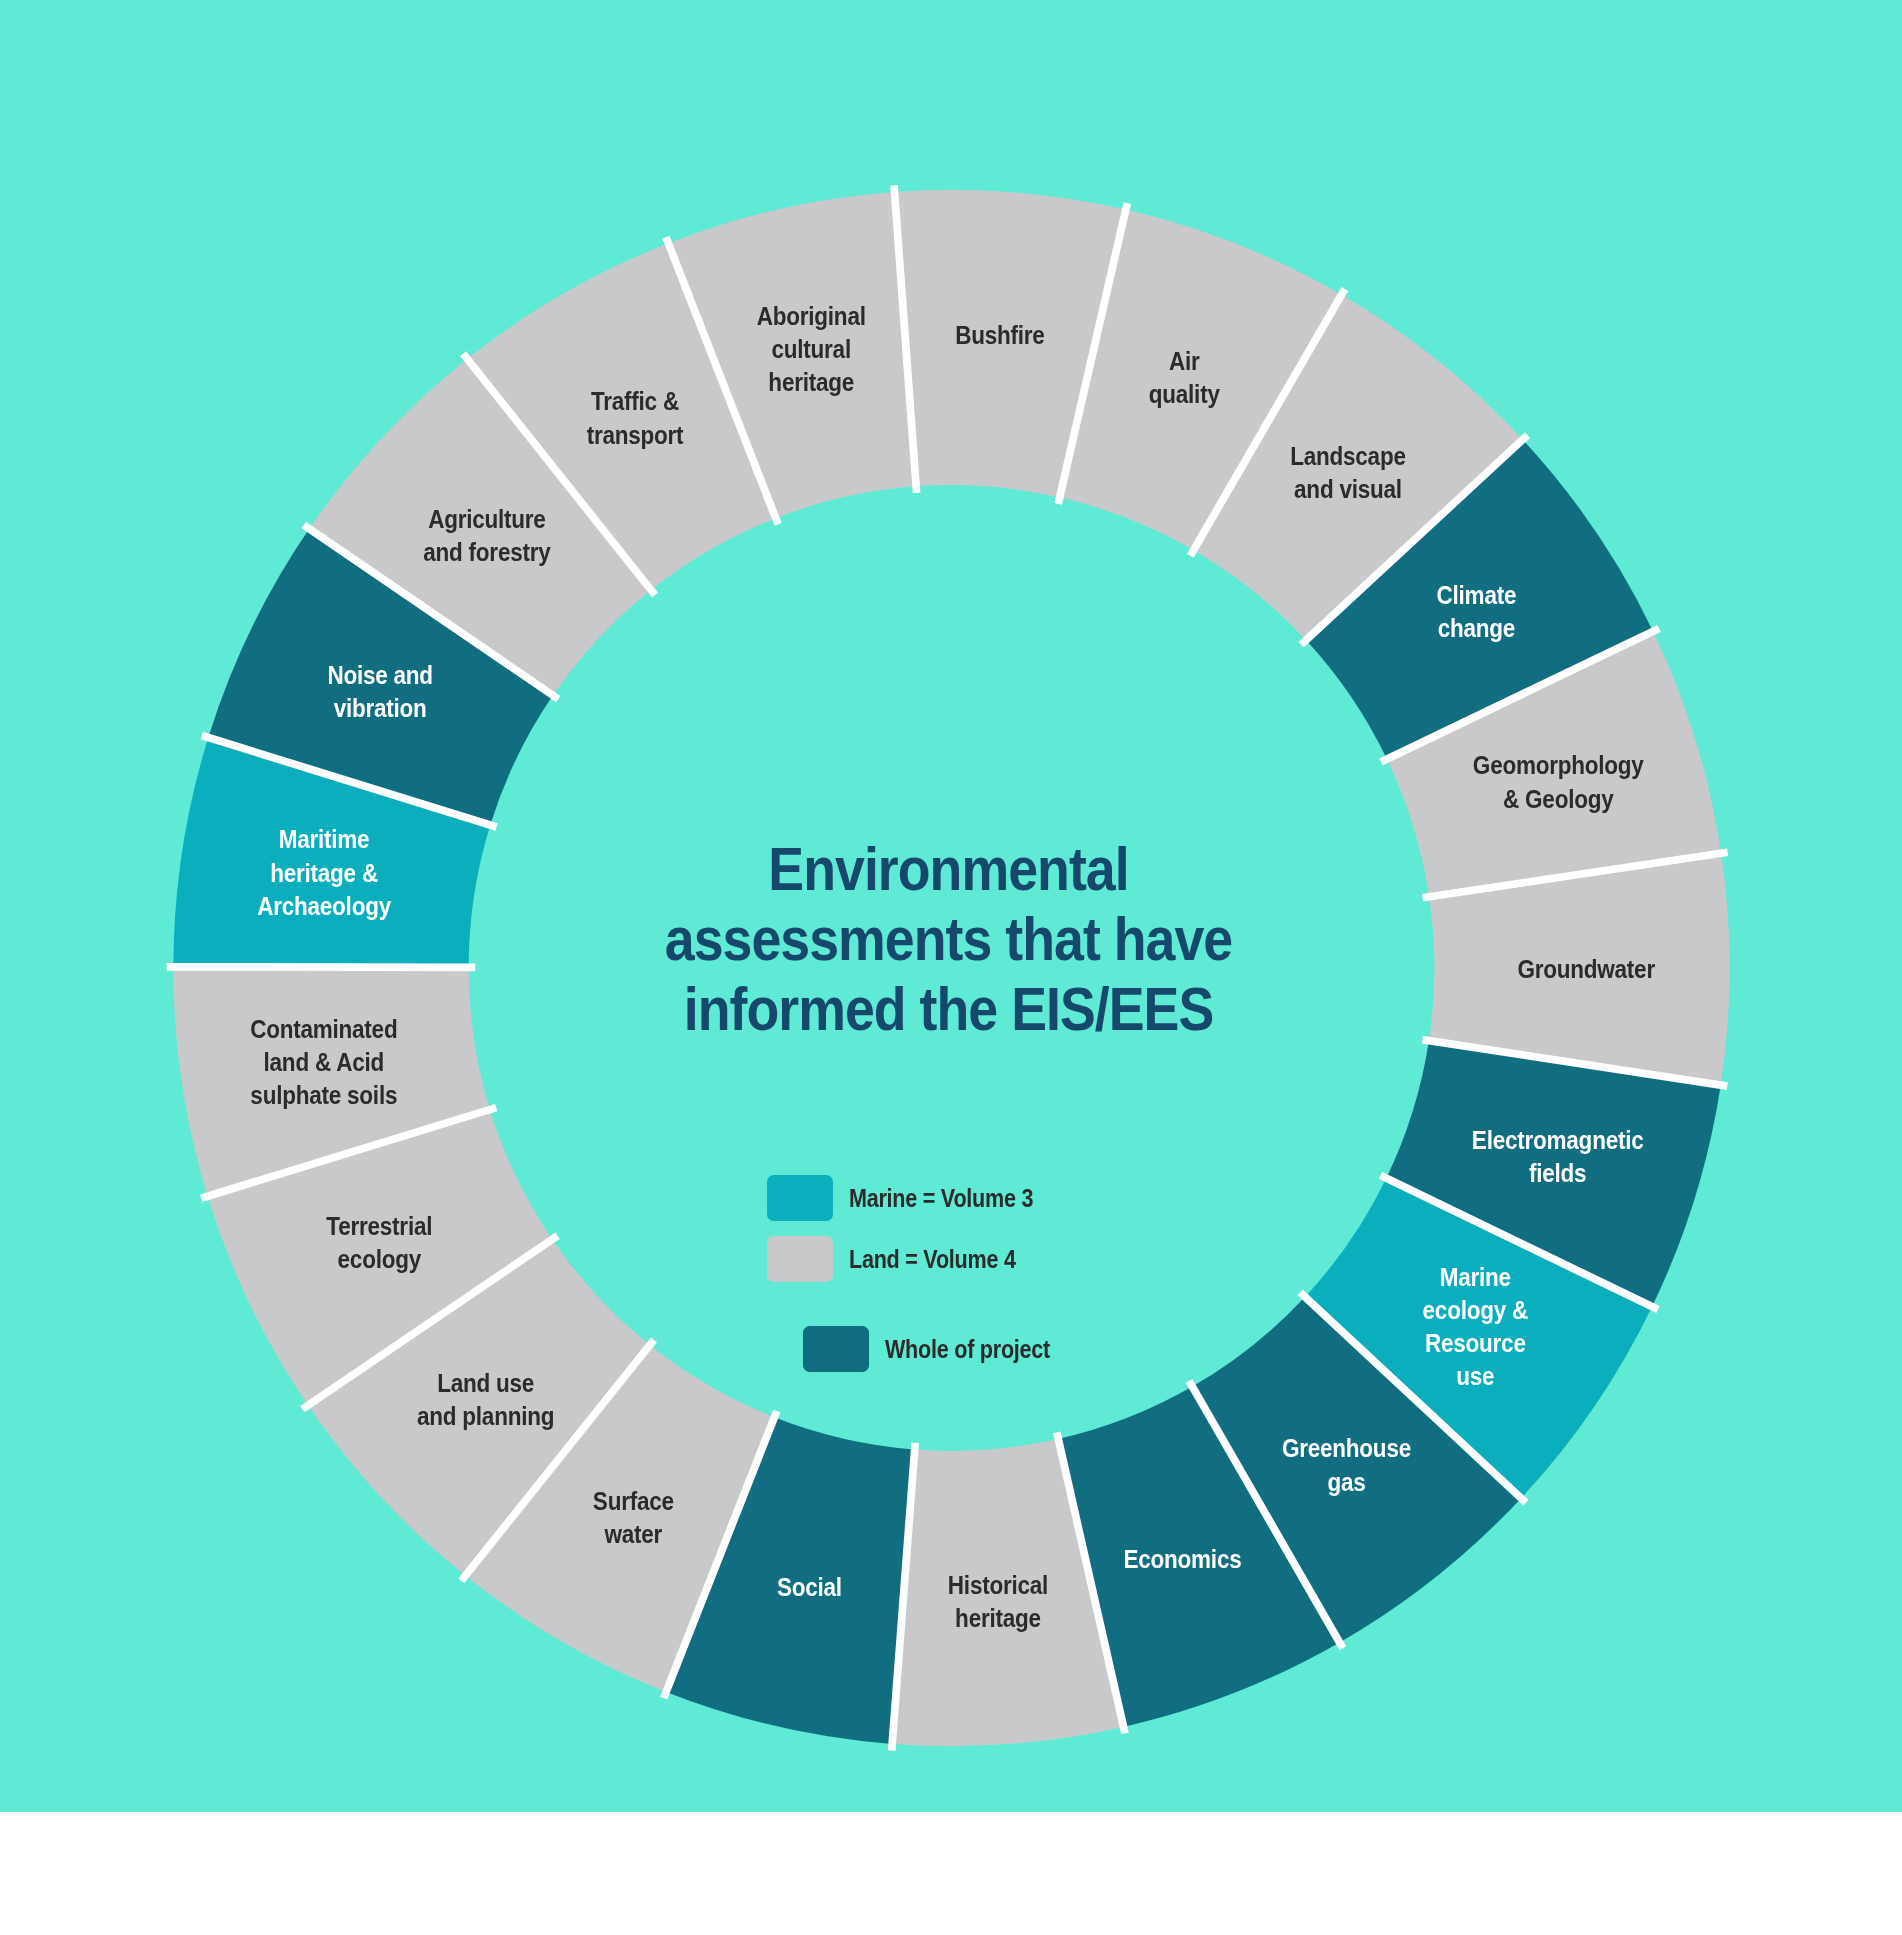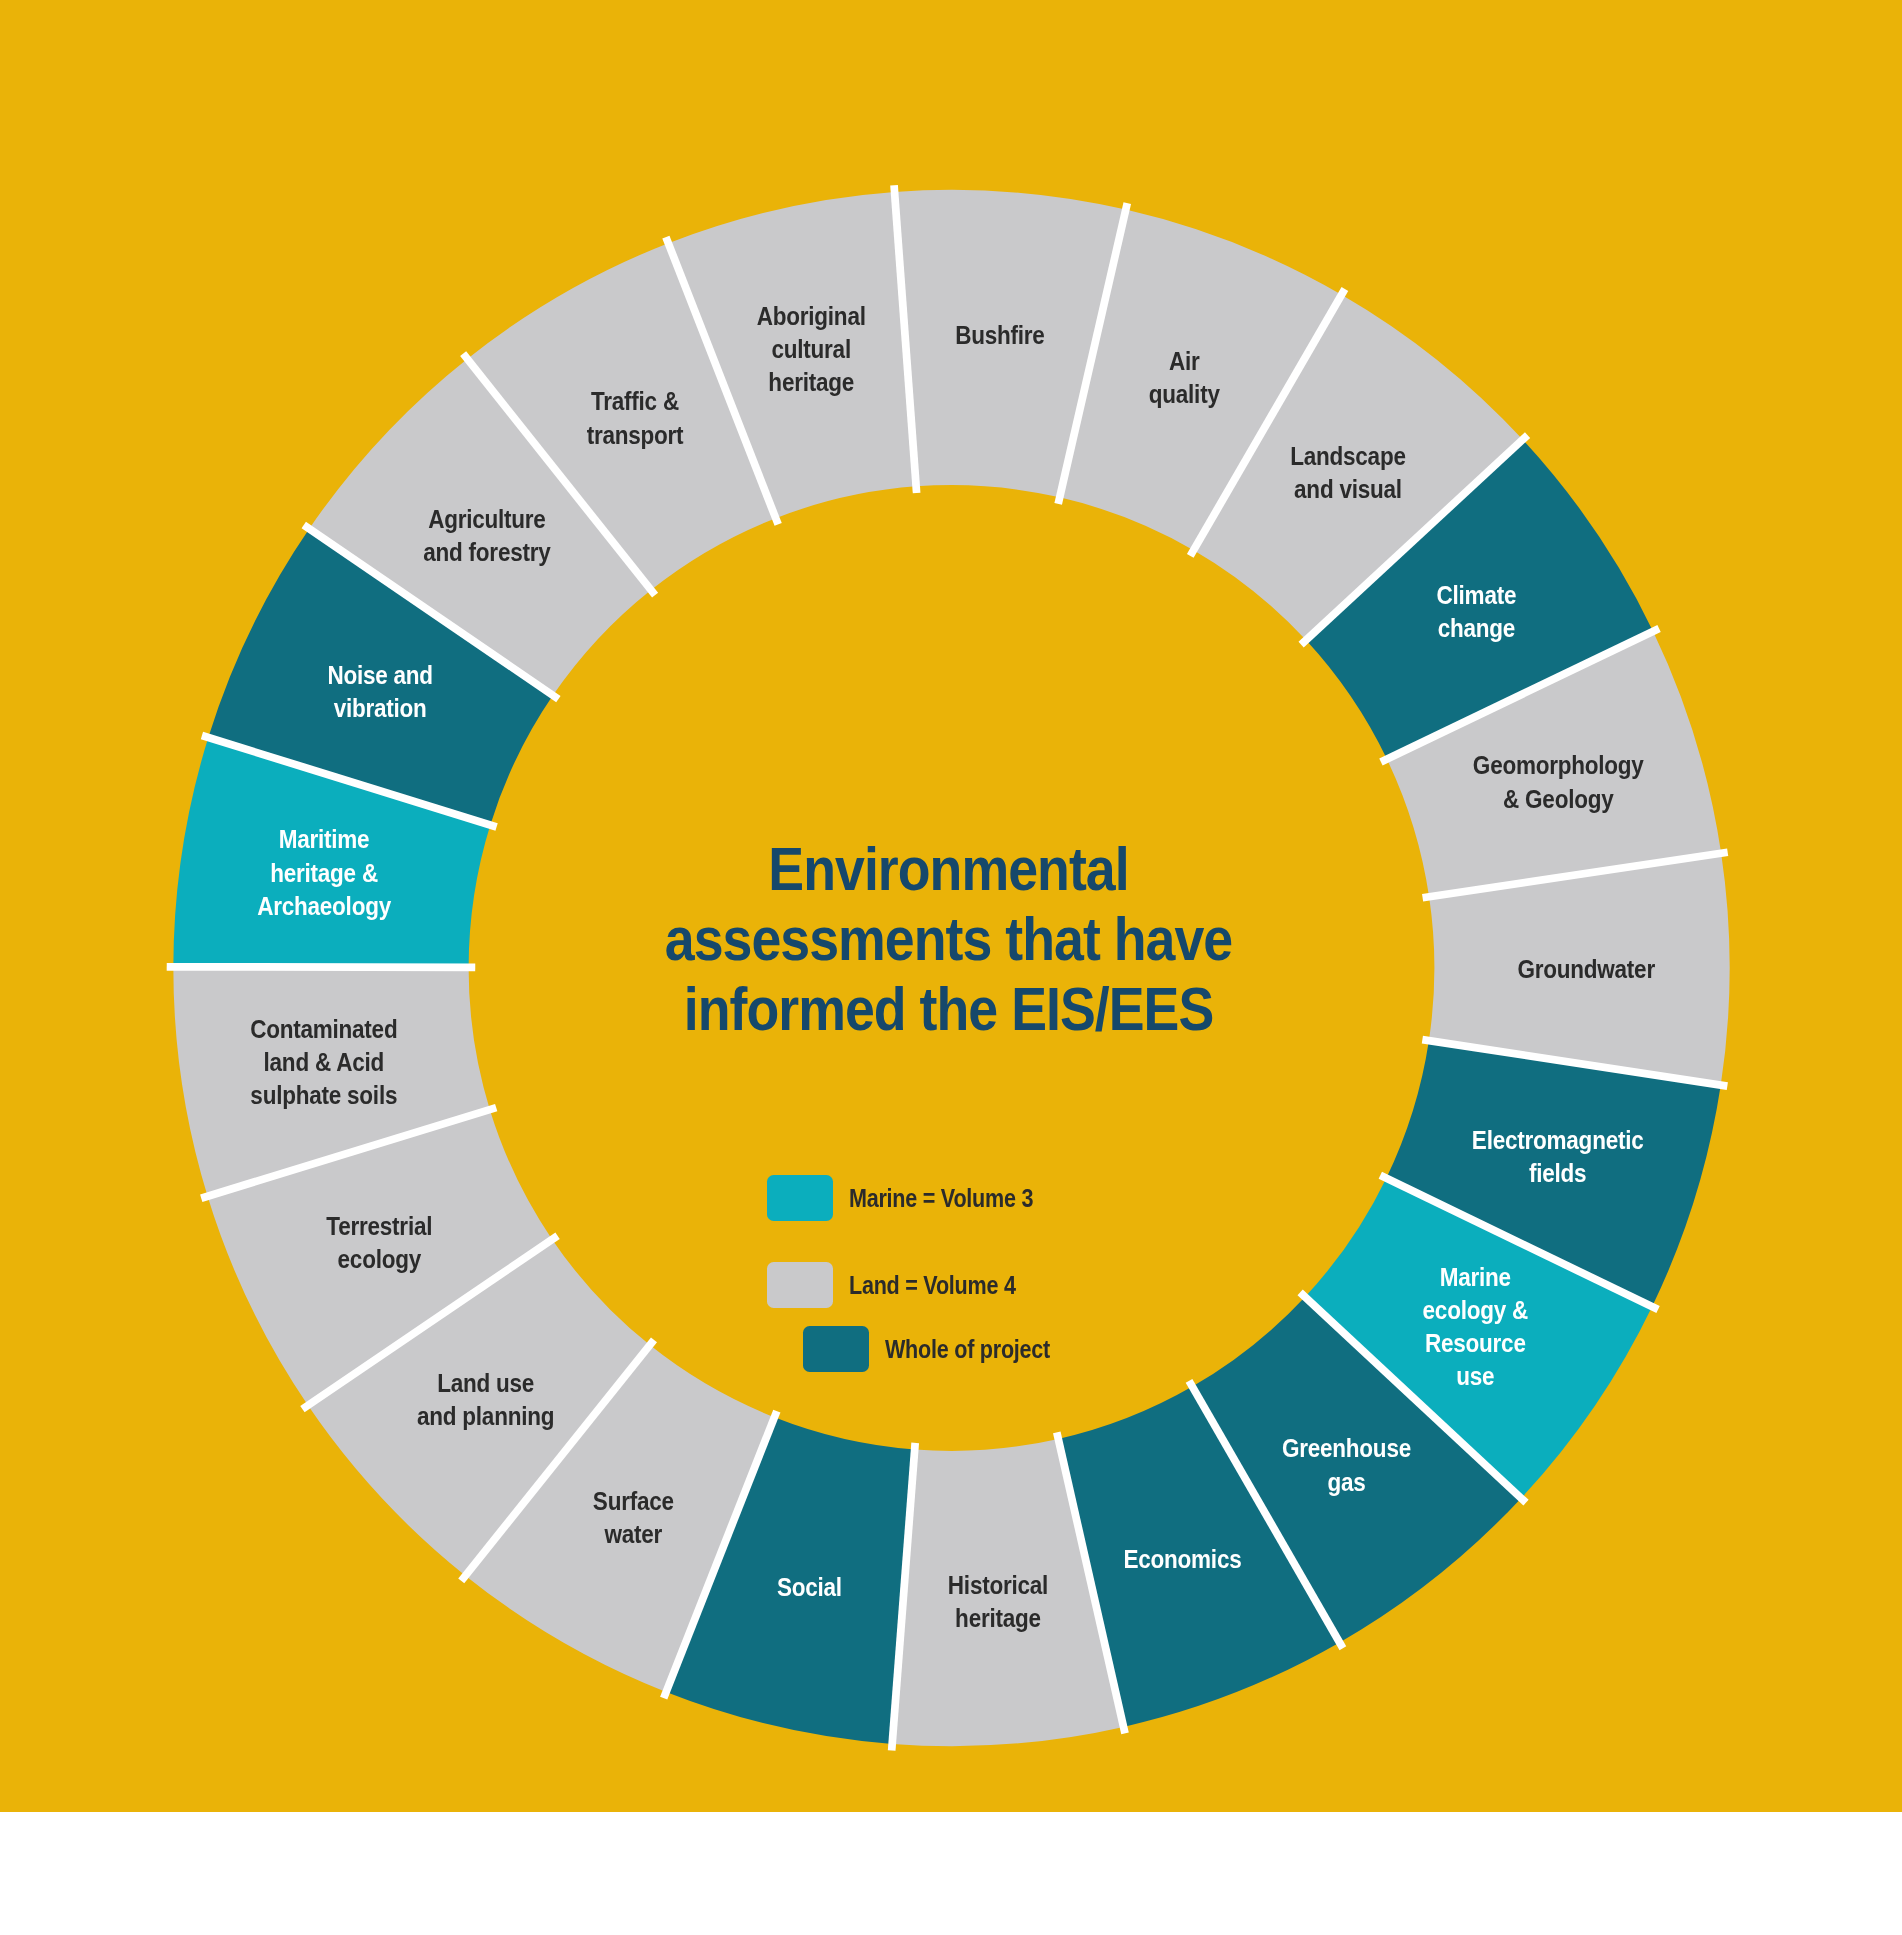--- a/index.html
+++ b/index.html
@@ -8,21 +8,21 @@
     width: 1903px;
     height: 1936px;
     background: #ffffff;
     font-family: "Liberation Sans", "DejaVu Sans", sans-serif;
     overflow: hidden;
   }
   #stage {
     position: relative;
     width: 1903px;
     height: 1812px;
-    background: #eab308;
+    background: #5eead4;
   }
   #ring-svg {
     position: absolute;
     left: 0;
     top: 0;
   }
   #ring-svg text {
     font-family: "Liberation Sans", "DejaVu Sans", sans-serif;
     font-weight: bold;
     font-size: 48px;
@@ -48,21 +48,21 @@
   }
   .legend-row {
     position: absolute;
     left: 0;
     display: flex;
     align-items: center;
     height: 46px;
     white-space: nowrap;
   }
   .legend-row.r0 { top: 8px; }
-  .legend-row.r1 { top: 95px; }
+  .legend-row.r1 { top: 69px; }
   .legend-row.r2 { top: 159px; padding-left: 36px; }
   .legend-swatch {
     width: 66px;
     height: 46px;
     border-radius: 6.6px;
     flex: 0 0 auto;
   }
   .legend-label {
     margin-left: 15.5px;
     font-weight: bold;

